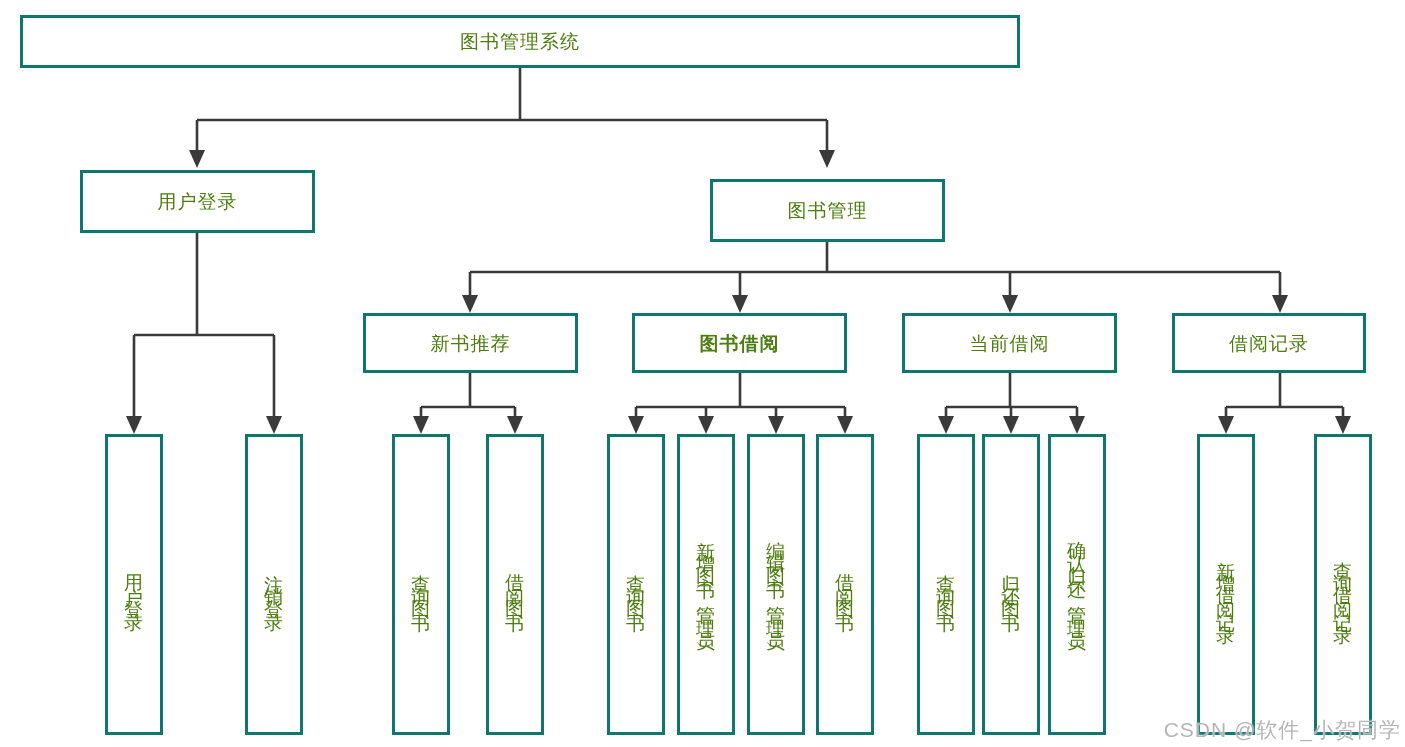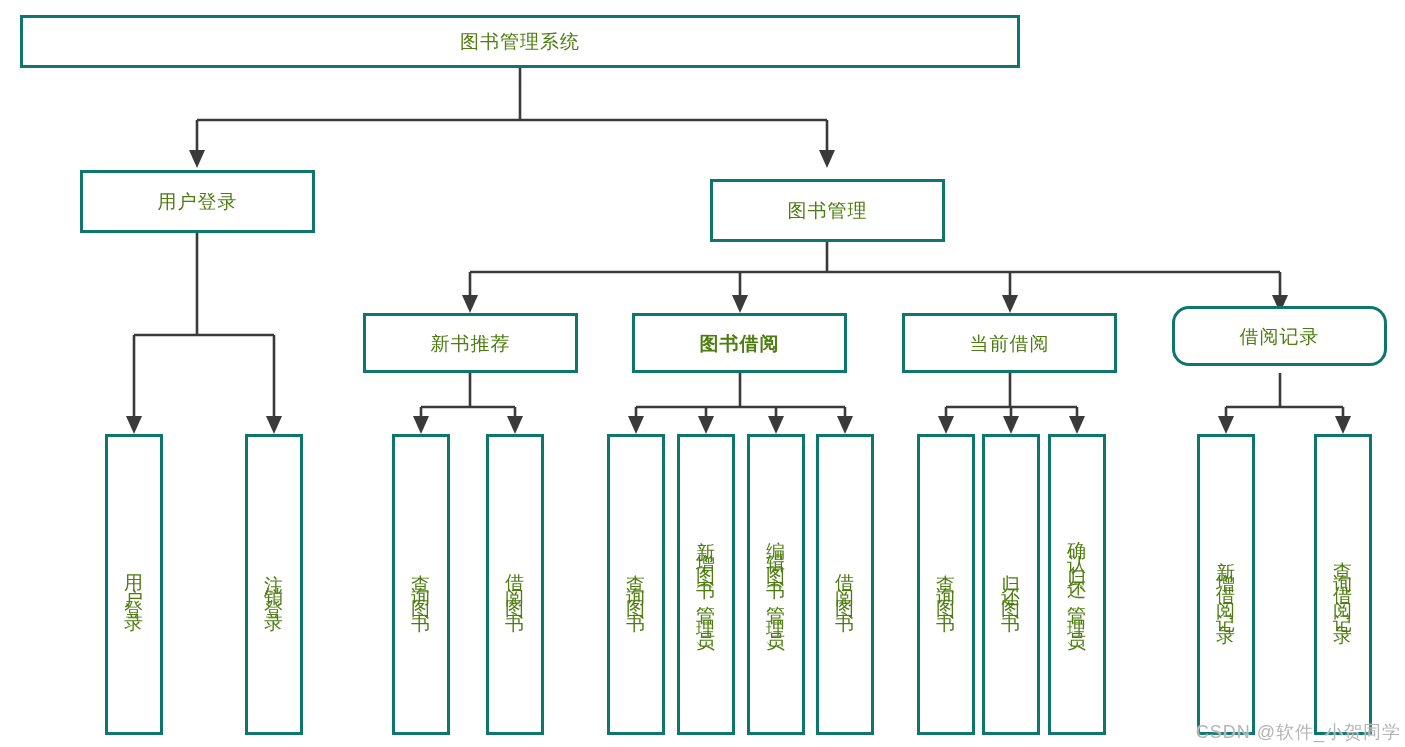--- a/index.html
+++ b/index.html
@@ -43,21 +43,21 @@
   .box.v span {
     writing-mode: vertical-rl;
     text-orientation: mixed;
     letter-spacing: 13px;
     white-space: nowrap;
   }
   .watermark {
     position: absolute;
     right: 4px;
     bottom: 3px;
-    font-size: 18px;
+    font-size: 21px;
     color: #b5b5b5;
     text-shadow: 0 0 2px #ffffff;
     z-index: 2;
     letter-spacing: 1px;
   }
 </style>
 </head>
 <body>
 
 <div class="diagram">
@@ -118,21 +118,21 @@
 
   <div class="box h" style="left:363px; top:313px; width:215px; height:60px;">
     <span>新书推荐</span>
   </div>
   <div class="box h" style="left:632px; top:313px; width:215px; height:60px;font-weight:bold;">
     <span>图书借阅</span>
   </div>
   <div class="box h" style="left:902px; top:313px; width:215px; height:60px;">
     <span>当前借阅</span>
   </div>
-  <div class="box h" style="left:1172px; top:306px; width:215px; height:60px;border-radius:17px;">
+  <div class="box h" style="left:1172px; top:313px; width:194px; height:60px;">
     <span>借阅记录</span>
   </div>
 
   <div class="box v" style="left:105px; top:434px; width:58px; height:301px;">
     <span>用户登录</span>
   </div>
   <div class="box v" style="left:245px; top:434px; width:58px; height:301px;">
     <span>注销登录</span>
   </div>
 

